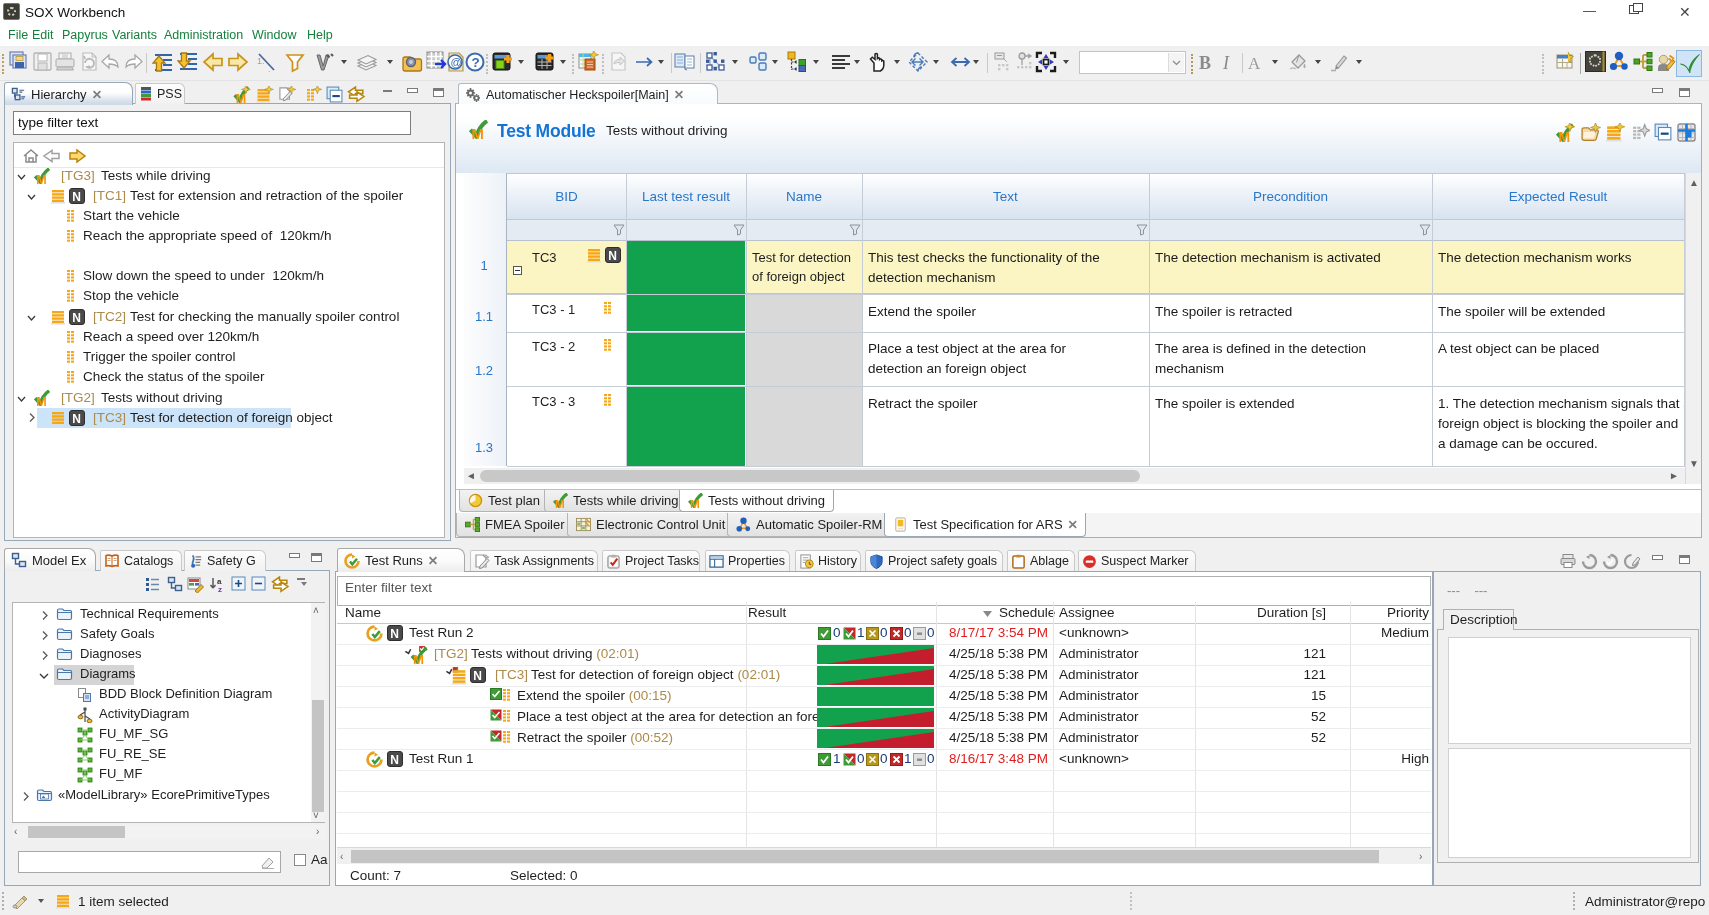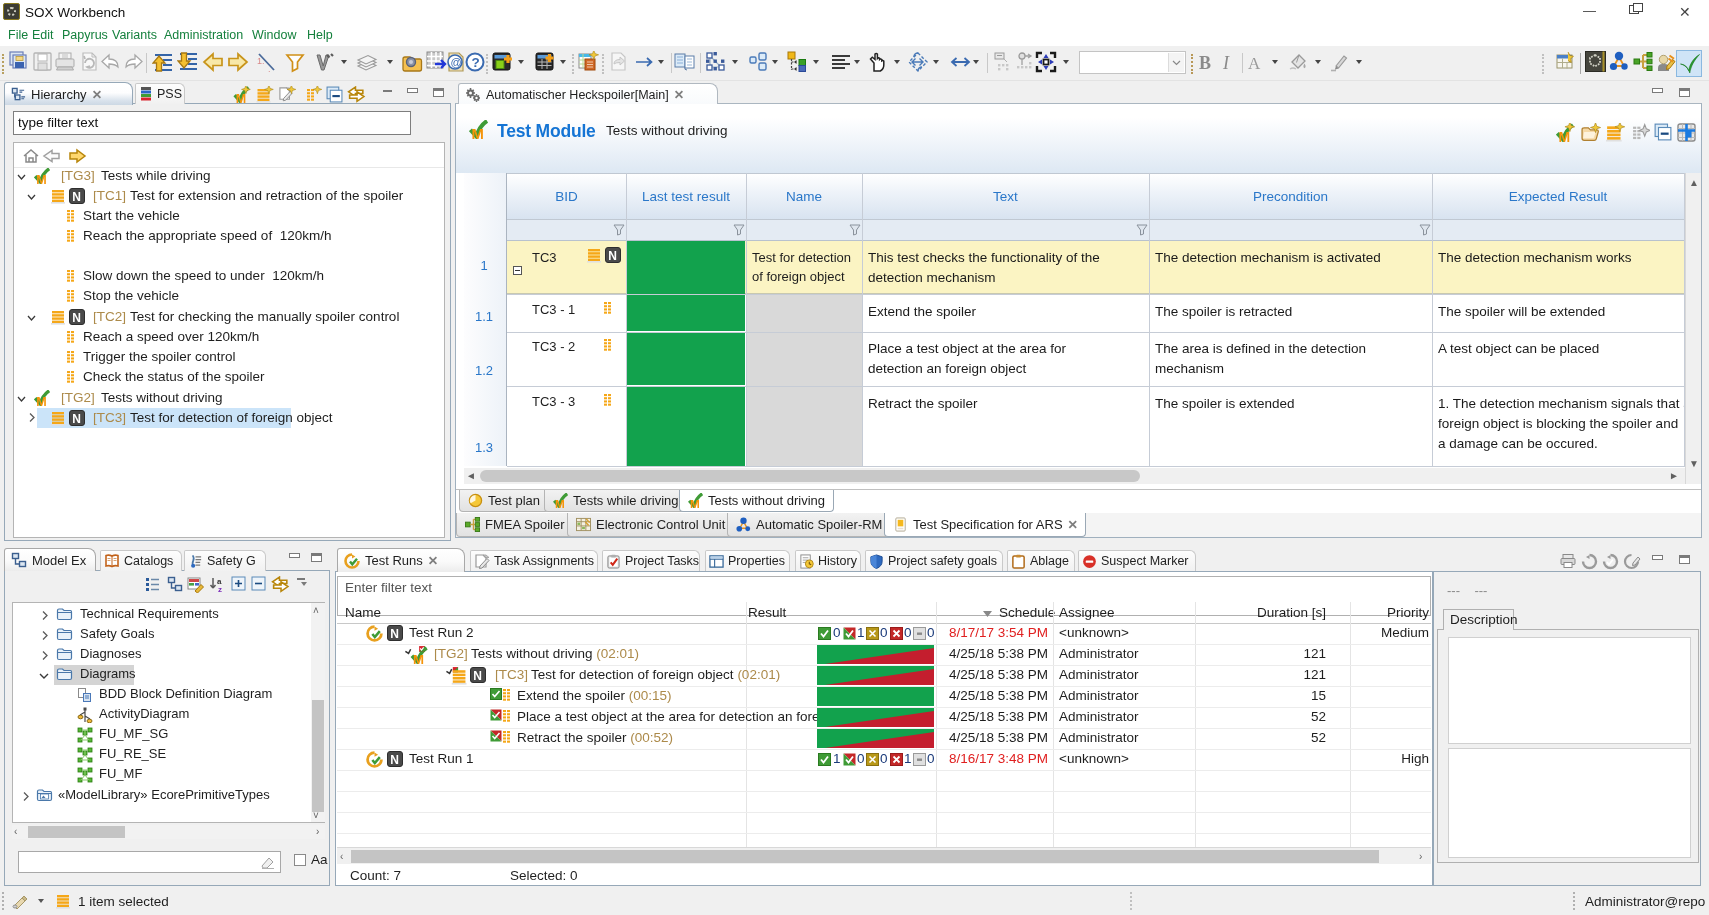--- a/index.html
+++ b/index.html
@@ -1184,21 +1184,21 @@
         </svg>
         <span>Ablage</span>
       </div>
   <div class="vtab" style="left:742px;top:-22px;width:118px;">
         <svg class="ic" width="15" height="15" viewBox="0 0 16 16">
           <use href="#s-suspect"></use>
         </svg>
         <span>Suspect Marker</span>
       </div>
 
-  <div class="abs" style="left:1px;top:4px;width:1094px;height:40px;background:#fff;border:1px solid #b0b0b0;font-size:13.5px;color:#555;padding:3px 0 0 7px;">Enter filter text</div>
+  <div class="abs" style="left:1px;top:4px;width:1094px;height:30px;background:#fff;border:1px solid #b0b0b0;font-size:13.5px;color:#555;padding:3px 0 0 7px;">Enter filter text</div>
 
   <div class="abs" id="runTable" style="left:1px;top:30px;width:1094px;height:245px;font-size:13.5px;">
 
     <div class="abs" style="left:8px;top:3px;">Name</div>
     <div class="abs" style="left:411px;top:3px;">Result</div>
     <svg class="abs" style="left:646px;top:9px;" width="9" height="6">
           <path d="M0 0 h9 l-4.5 6z" fill="#888"></path>
         </svg>
     <div class="abs" style="left:662px;top:3px;">Schedule</div>
     <div class="abs" style="left:722px;top:3px;">Assignee</div>

